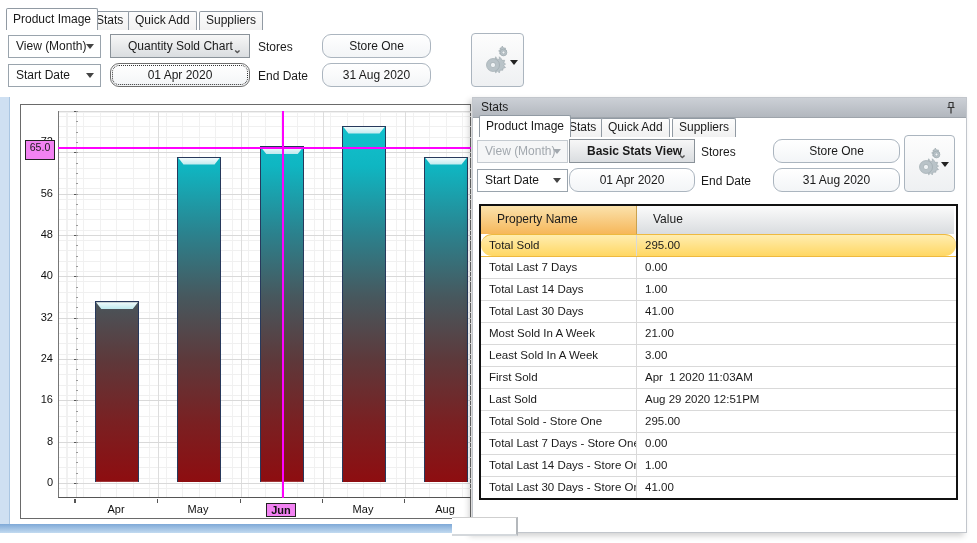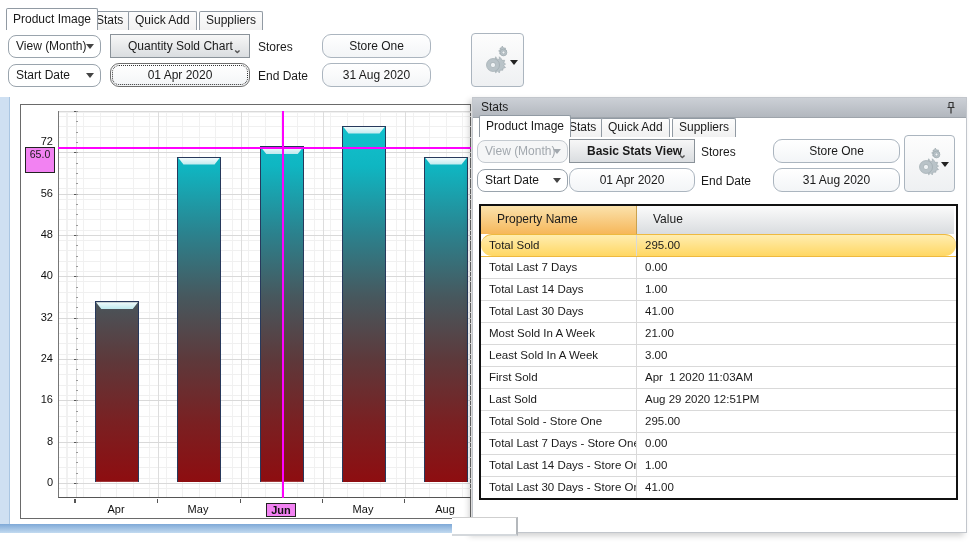--- a/index.html
+++ b/index.html
@@ -8,21 +8,21 @@
   #screen { position:relative; width:977px; height:543px; background:#fff; overflow:hidden; }
 
   
   .tabstrip { position:absolute; }
   .tab { position:absolute; bottom:0; height:19px; line-height:17px; padding:0 6px;
          font-size:12px; background:linear-gradient(#fcfcfc,#f1f1f1);
          border:1px solid #919aa3; border-bottom:none; border-radius:2px 2px 0 0; white-space:nowrap; }
   .tab.selected { height:22px; line-height:20px; background:#fff; z-index:2; }
 
   
-  .ddl { position:absolute; background:#fff; border:1px solid #9aa4ad; border-radius:8px;
+  .ddl { position:absolute; background:#fff; border:1px solid #9aa4ad; border-radius:0;
          font-size:12px; line-height:21px; padding-left:7px; }
   .ddl .caret { position:absolute; right:6px; top:8px; width:0; height:0;
                 border-left:4px solid transparent; border-right:4px solid transparent; border-top:5px solid #444; }
   .ddl.disabled { color:#a2a8ae; background:#f5f6f7; border-color:#c4cad0; }
   .ddl.disabled .caret { border-top-color:#a2a8ae; }
   .combo { position:absolute; background:linear-gradient(#f7f7f7,#dadde0); border:1px solid #8a9299;
            font-size:12px; line-height:22px; padding-left:17px; font-weight:bold; }
   .combo .chev { position:absolute; right:7px; top:3px; color:#555; font-size:11px; }
   .lbl { position:absolute; font-size:12px; }
   .btn { position:absolute; background:linear-gradient(#ffffff,#f3f5f7); border:1px solid #abb5bf;
@@ -172,21 +172,21 @@
       <div class="ylab" style="left: 6px; top: 81.6667px;">56</div>
       <div class="ylab" style="left: 6px; top: 40.3333px;">64</div>
       <div class="ylab" style="left: 6px; top: -1px; margin-top: 31px;">72</div>
       <div class="xlab" style="left: 73px; top: 398px;">Apr</div>
       <div class="xlab" style="left: 155px; top: 398px;">May</div>
       <div class="xlab hl" style="left: 245px; top: 398px;">Jun</div>
       <div class="xlab" style="left: 320px; top: 398px;">May</div>
       <div class="xlab" style="left: 402px; top: 398px;">Aug</div>
       <div class="cross-h" style="left: 37px; width: 413px; top: 42.1667px;"></div>
       <div class="cross-v" style="left: 261px; top: 6px; height: 387px;"></div>
-      <div class="ymarker" style="left: 4px; top: 35.1667px; width: 30px; height: 26px; margin-top: 7px;">65.0</div>
+      <div class="ymarker" style="left: 4px; top: 35.1667px; width: 30px; height: 20px;">65.0</div>
     </div>
 
   <div id="stats-panel">
     <div id="panel-titlebar">
       <span>Stats</span>
       <svg id="pin" viewBox="0 0 14 14">
         <g fill="none" stroke="#333" stroke-width="1.2">
           <path d="M5 1.5 h4 v5 h1.5 M3.5 6.5 h7 M7 6.5 v6"></path>
           <path d="M5 1.5 v5" stroke-width="1"></path>
         </g>

